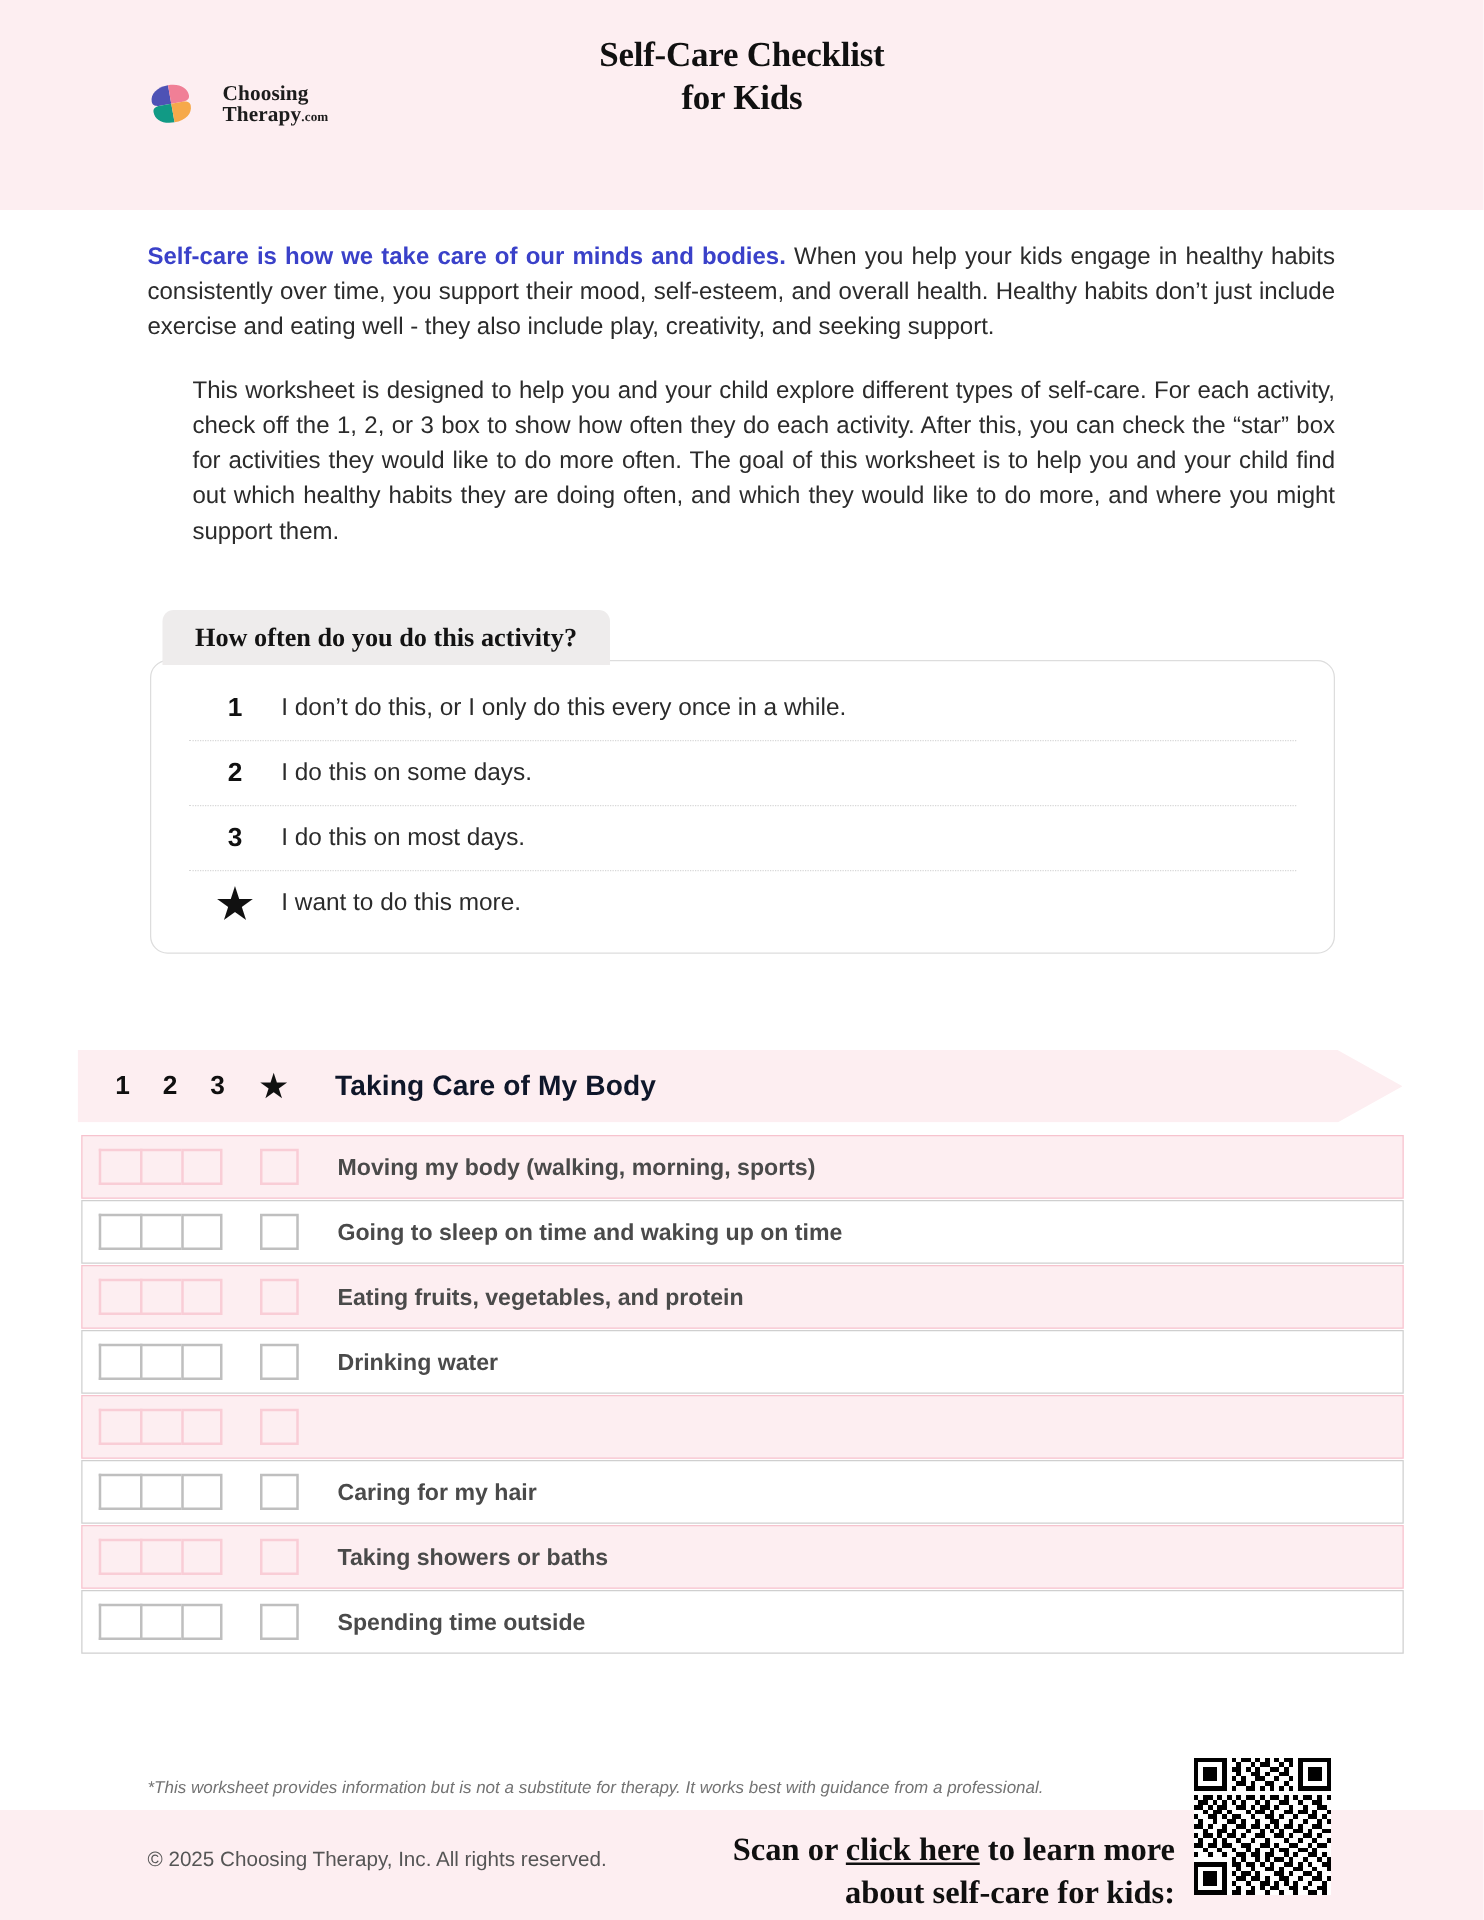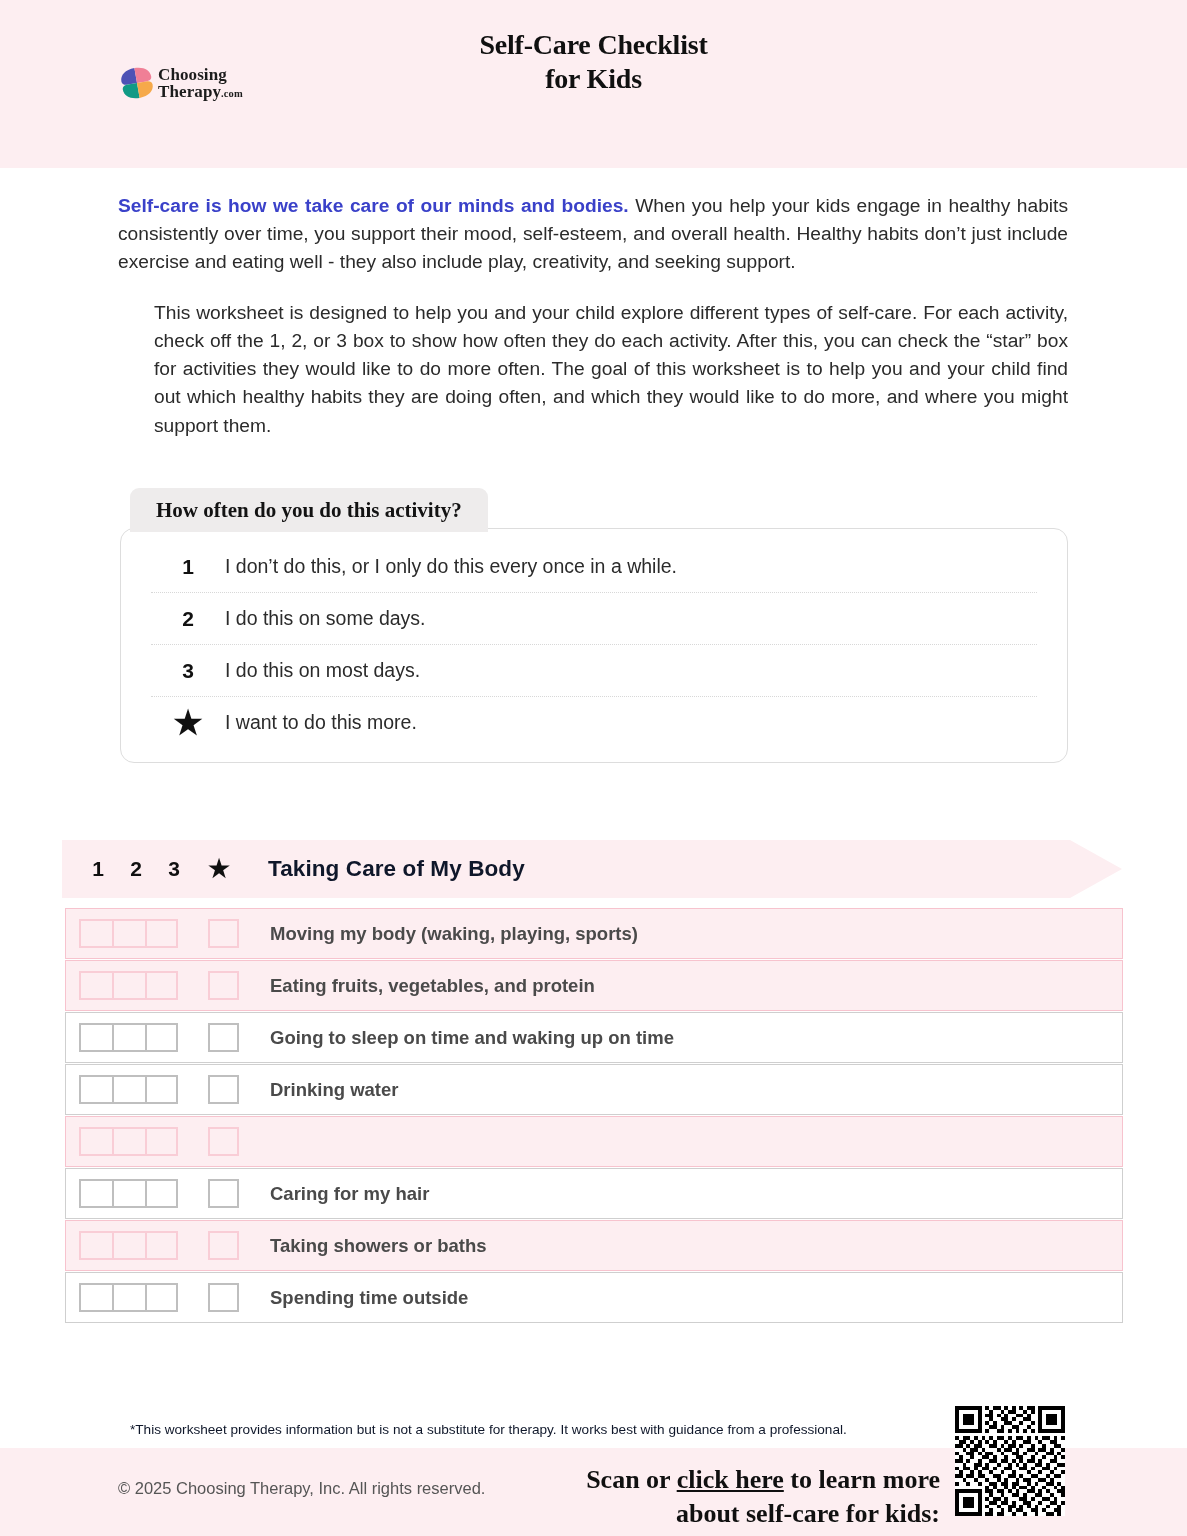--- a/index.html
+++ b/index.html
@@ -22,21 +22,21 @@
     width: 1187px;
     height: 168px;
     background: #fdeef1;
   }
   .logo-wrap {
     position: absolute;
     left: 116px;
     top: 62px;
     display: flex;
     align-items: center;
-    gap: 0;
+    gap: 20px;
   }
   .logo-mark { width: 42px; height: 42px; display:block; }
   .logo-text {
     font-family: "Liberation Serif", serif;
     line-height: 1.0;
     color: #1c1c1c;
   }
   .logo-line1 { font-size: 17px; font-weight: 700; letter-spacing: .1px;}
   .logo-line2 { font-size: 17px; font-weight: 700; letter-spacing: .1px;}
   .logo-dotcom { font-size: 10.5px; font-weight: 700; }
@@ -215,23 +215,23 @@
     color: #4a4a4a;
   }
 
   
   .disclaimer {
     position: absolute;
     left: 118px;
     top: 1422px;
     width: 820px;
     font-size: 13.6px;
-    color: #0f172a;
+    font-style: italic;
+    color: #737373;
     text-align: left;
-    margin-left: 12px;
   }
   .footer-band {
     position: absolute;
     left: 0;
     top: 1448px;
     width: 1187px;
     height: 88px;
     background: #fdeef1;
   }
   .copyright {
@@ -331,41 +331,41 @@
 
 <div class="checklist">
 
   <div class="check-row pink">
     <div class="triple">
       <div class="cell"></div>
       <div class="cell"></div>
       <div class="cell"></div>
     </div>
     <div class="starbox"></div>
-    <div class="row-label">Moving my body (waking, playing, sports)</div>
+    <div class="row-label">Moving my body (walking, morning, sports)</div>
+  </div>
+
+  <div class="check-row plain">
+    <div class="triple">
+      <div class="cell"></div>
+      <div class="cell"></div>
+      <div class="cell"></div>
+    </div>
+    <div class="starbox"></div>
+    <div class="row-label">Going to sleep on time and waking up on time</div>
   </div>
 
   <div class="check-row pink">
     <div class="triple">
       <div class="cell"></div>
       <div class="cell"></div>
       <div class="cell"></div>
     </div>
     <div class="starbox"></div>
     <div class="row-label">Eating fruits, vegetables, and protein</div>
-  </div>
-
-  <div class="check-row plain">
-    <div class="triple">
-      <div class="cell"></div>
-      <div class="cell"></div>
-      <div class="cell"></div>
-    </div>
-    <div class="starbox"></div>
-    <div class="row-label">Going to sleep on time and waking up on time</div>
   </div>
 
   <div class="check-row plain">
     <div class="triple">
       <div class="cell"></div>
       <div class="cell"></div>
       <div class="cell"></div>
     </div>
     <div class="starbox"></div>
     <div class="row-label">Drinking water</div>

